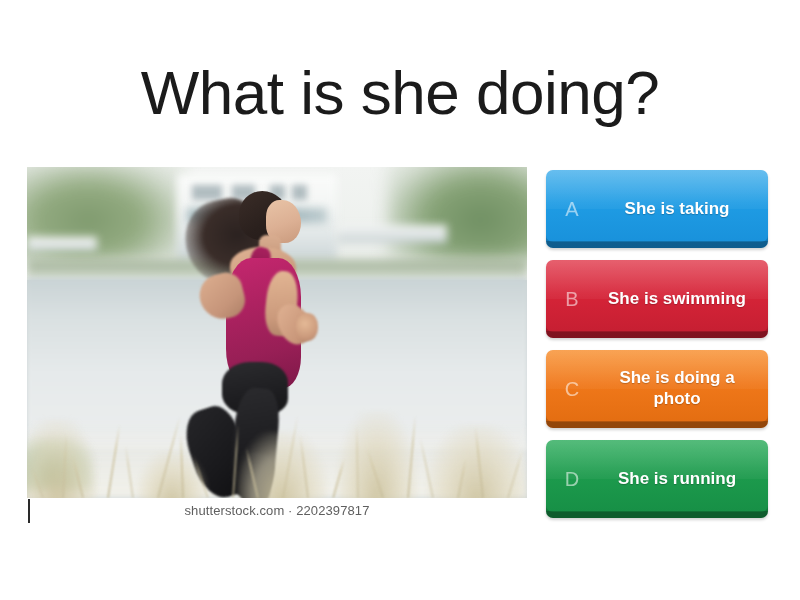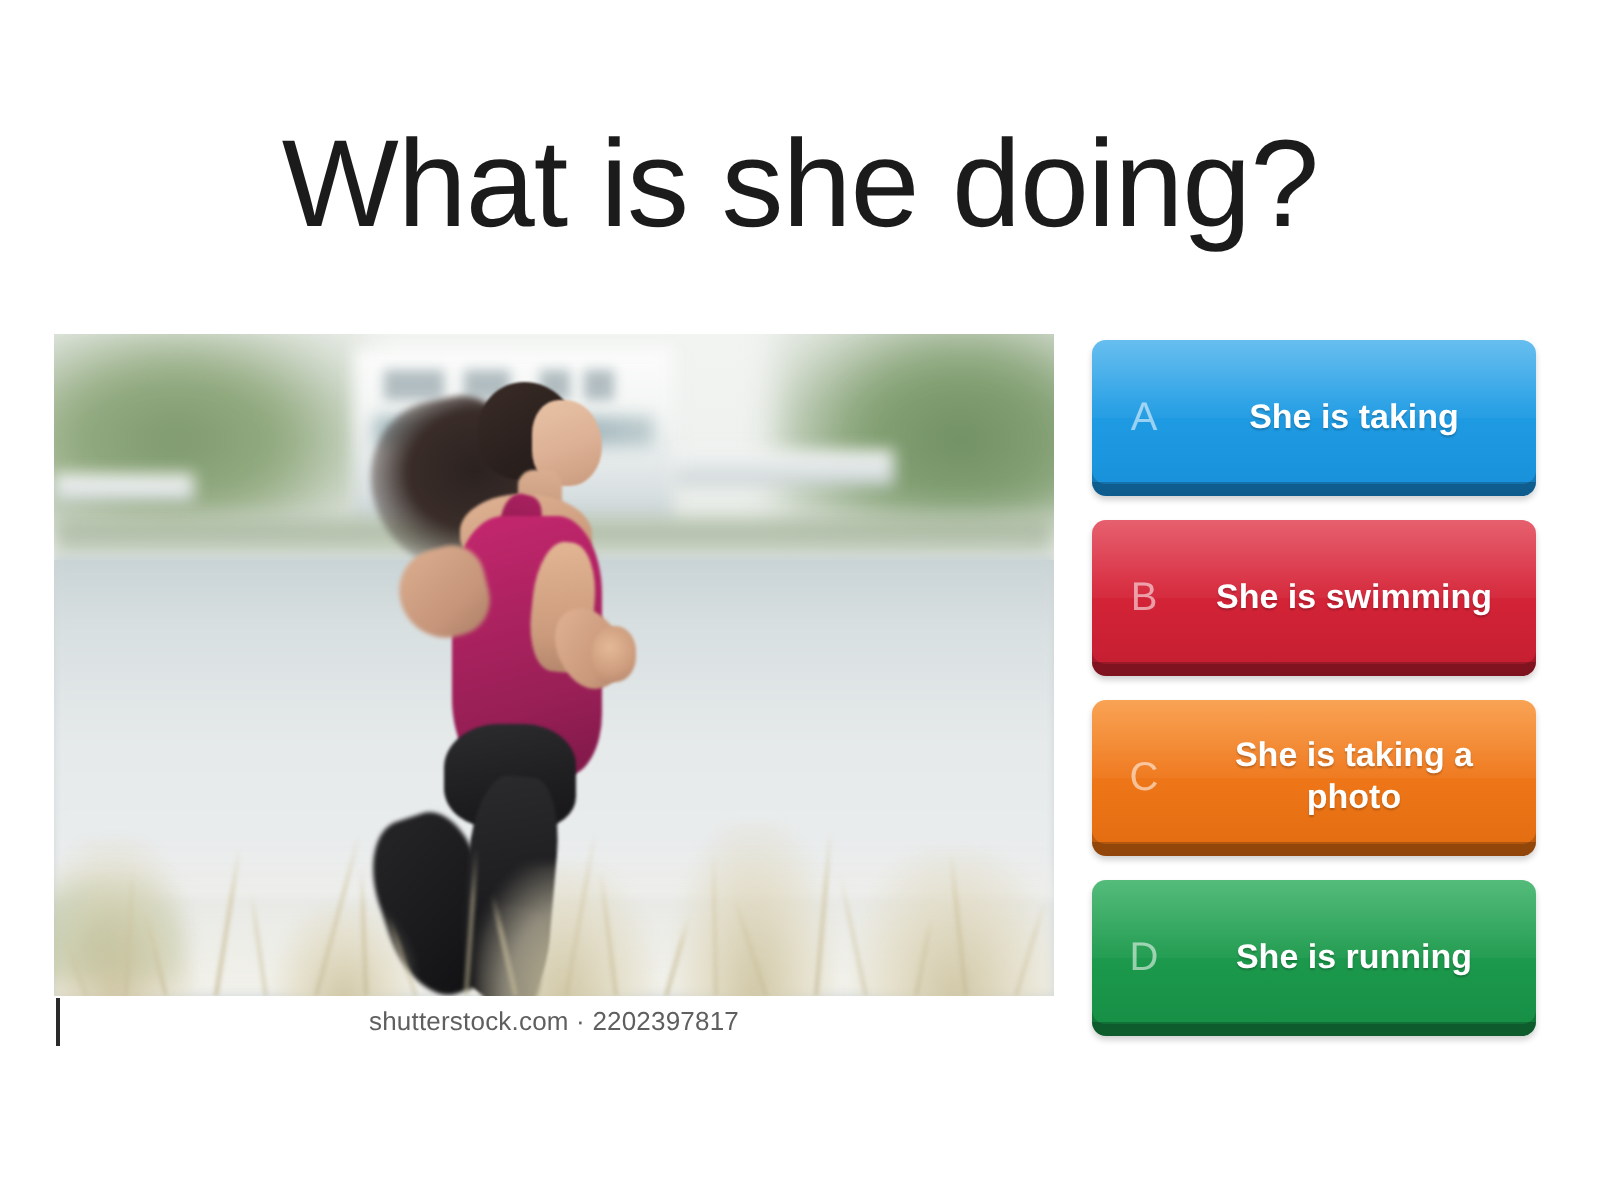--- a/index.html
+++ b/index.html
@@ -443,21 +443,21 @@
     </div>
     <div class="answer opt-b">
       <span class="sheen"></span>
       <span class="letter">B</span>
       <span class="atext">She is swimming</span>
       <span class="base-shadow"></span>
     </div>
     <div class="answer opt-c">
       <span class="sheen"></span>
       <span class="letter">C</span>
-      <span class="atext">She is taking a photo</span>
+      <span class="atext">She is doing a photo</span>
       <span class="base-shadow"></span>
     </div>
     <div class="answer opt-d">
       <span class="sheen"></span>
       <span class="letter">D</span>
       <span class="atext">She is running</span>
       <span class="base-shadow"></span>
     </div>
   </div>
 

